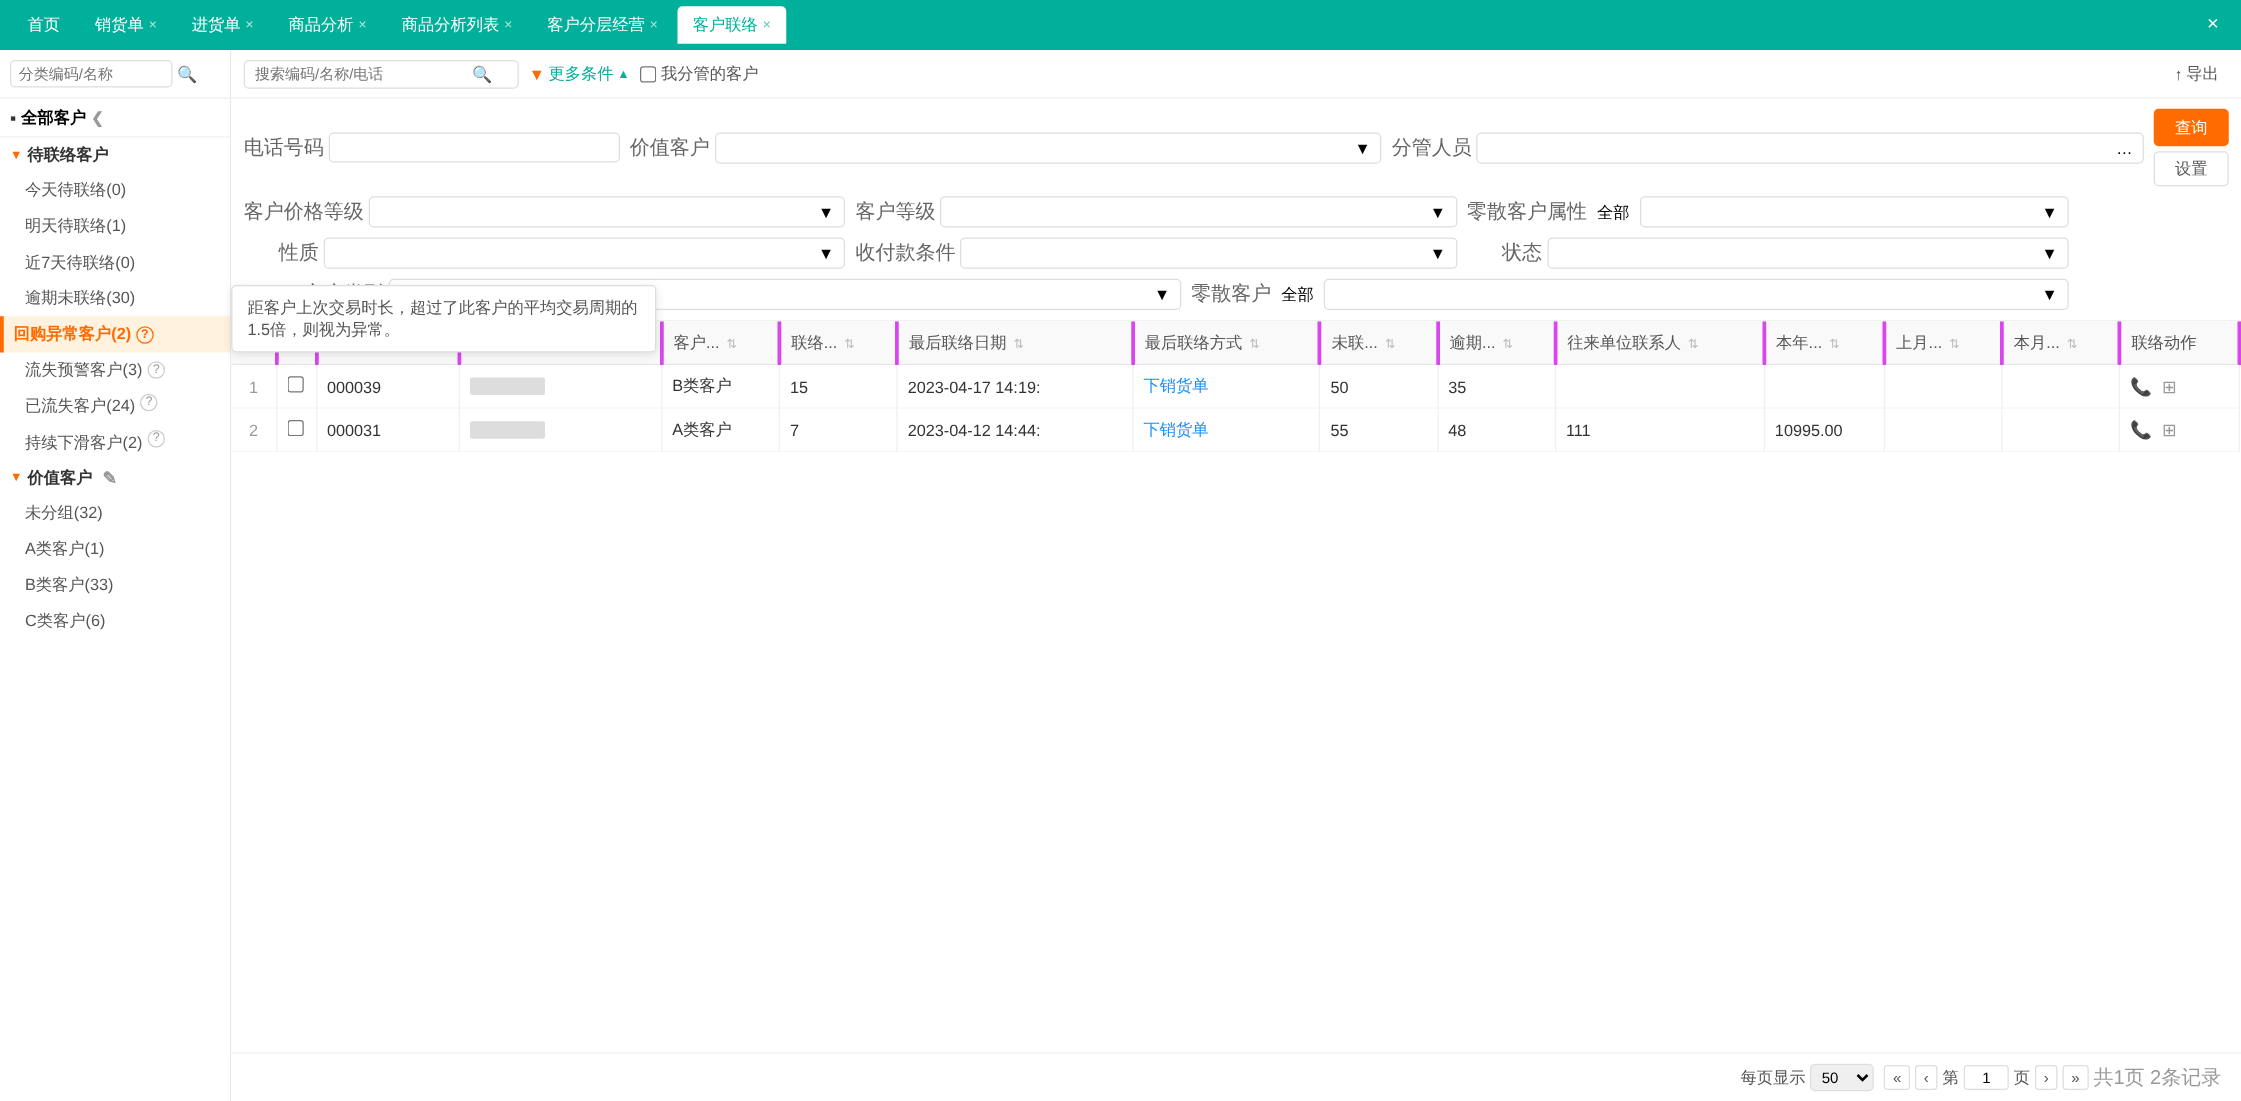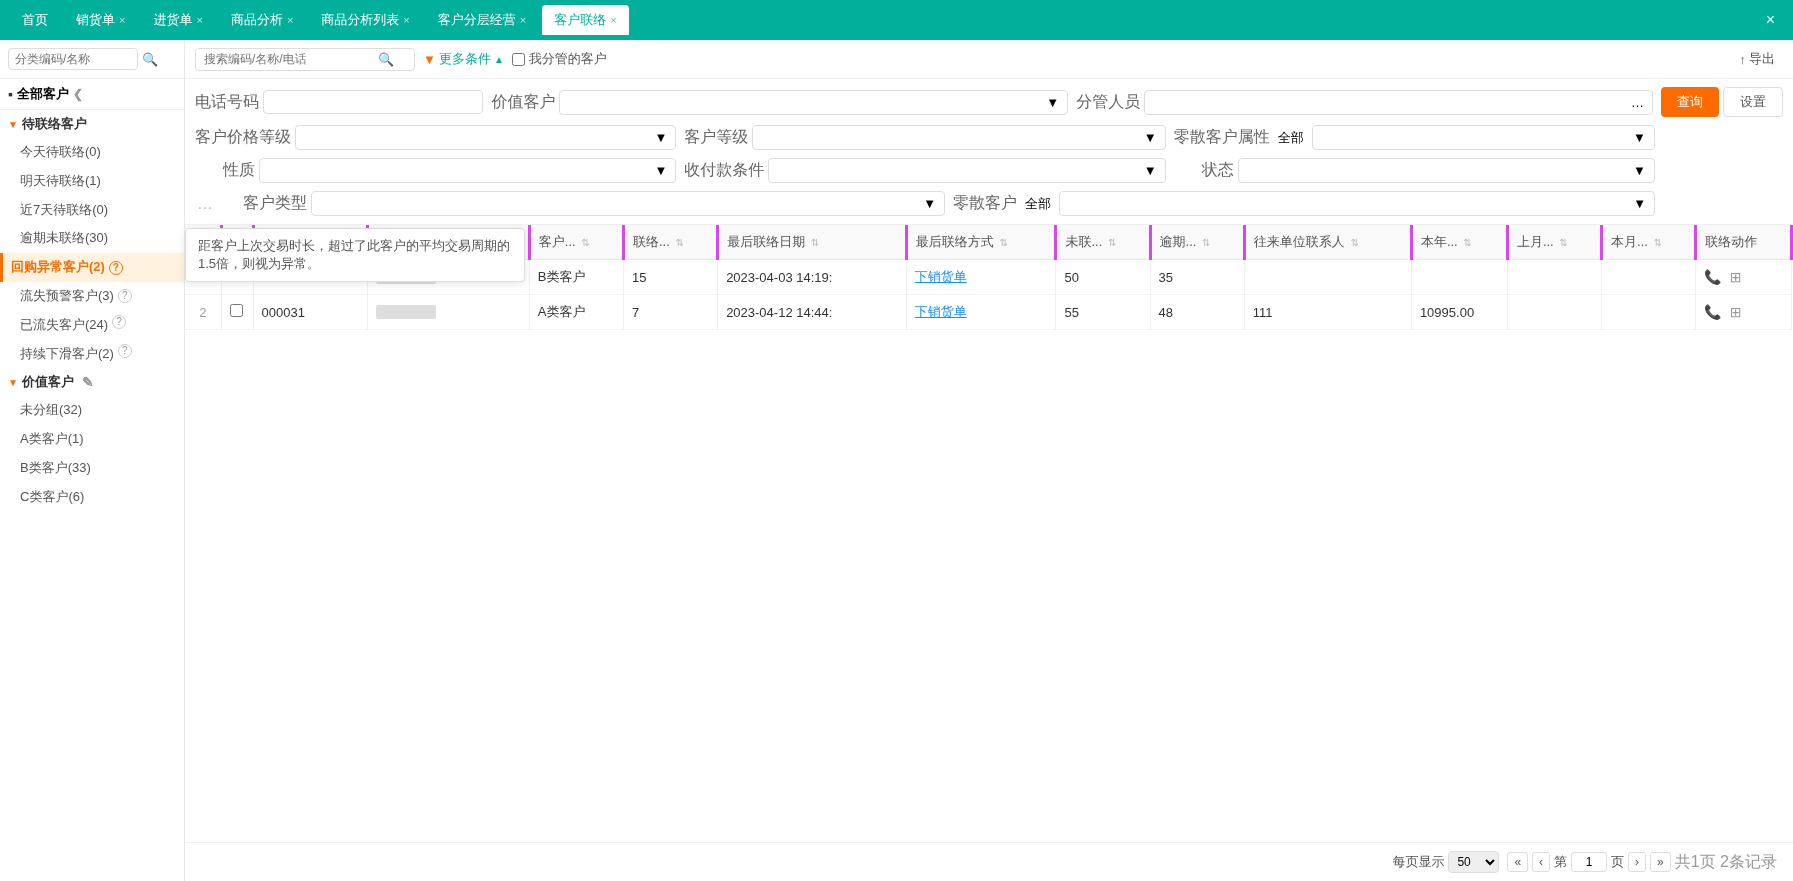--- a/index.html
+++ b/index.html
@@ -229,21 +229,21 @@
     .filter-input {
       flex: 1;
       border: 1px solid #ddd;
       border-radius: 4px;
       padding: 4px 8px;
       font-size: 12px;
       min-width: 120px;
     }
     .filter-btn-group {
       display: flex;
-      flex-direction: row;
+      flex-direction: column;
       gap: 4px;
     }
     .query-btn {
       background: #ff6b00;
       color: #fff;
       border: none;
       border-radius: 4px;
       padding: 6px 16px;
       cursor: pointer;
       font-size: 13px;
@@ -290,21 +290,21 @@
     tbody tr {
       border-bottom: 1px solid #f5f5f5;
     }
     tbody td {
       padding: 8px 8px;
       color: #333;
       white-space: nowrap;
       border-right: 1px solid #f0f0f0;
     }
     .row-num { color: #999; text-align: center; }
-    .link-text { color: #1890ff; cursor: pointer; text-decoration: underline; }
+    .link-text { color: #1890ff; cursor: pointer; }
     .action-icons { display: flex; gap: 8px; }
     .action-icon { color: #999; cursor: pointer; font-size: 14px; }
     .blurred-cell {
       background: #ddd;
       border-radius: 2px;
       color: transparent;
       min-width: 60px;
       display: inline-block;
       height: 14px;
     }
@@ -674,21 +674,21 @@
             </tr>
           </thead>
           <tbody>
             <tr>
               <td class="row-num">1</td>
               <td><input type="checkbox" style=""></td>
               <td>000039</td>
               <td><span class="blurred-cell">​</span></td>
               <td>B类客户</td>
               <td>15</td>
-              <td>2023-04-03 14:19:</td>
+              <td>2023-04-17 14:19:</td>
               <td><span class="link-text">下销货单</span></td>
               <td>50</td>
               <td>35</td>
               <td></td>
               <td></td>
               <td></td>
               <td></td>
               <td>
                 <div class="action-icons">
                   <span class="action-icon">📞</span>

